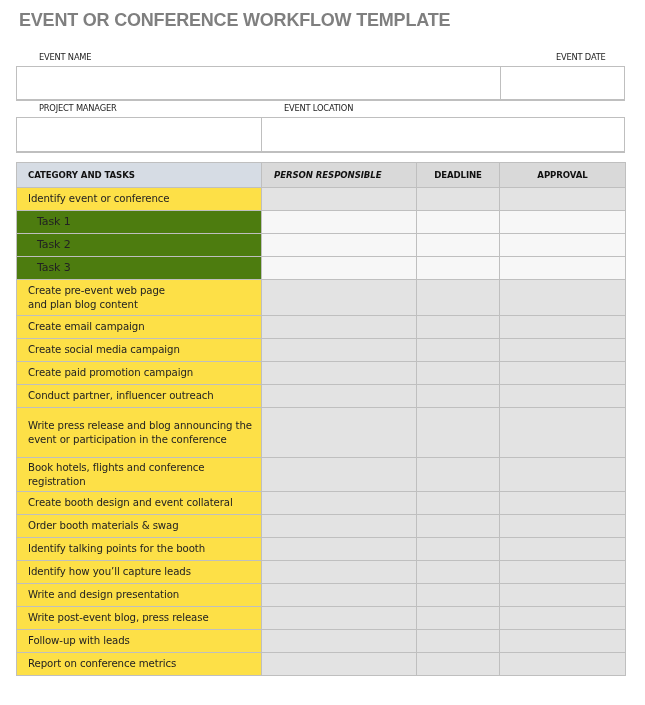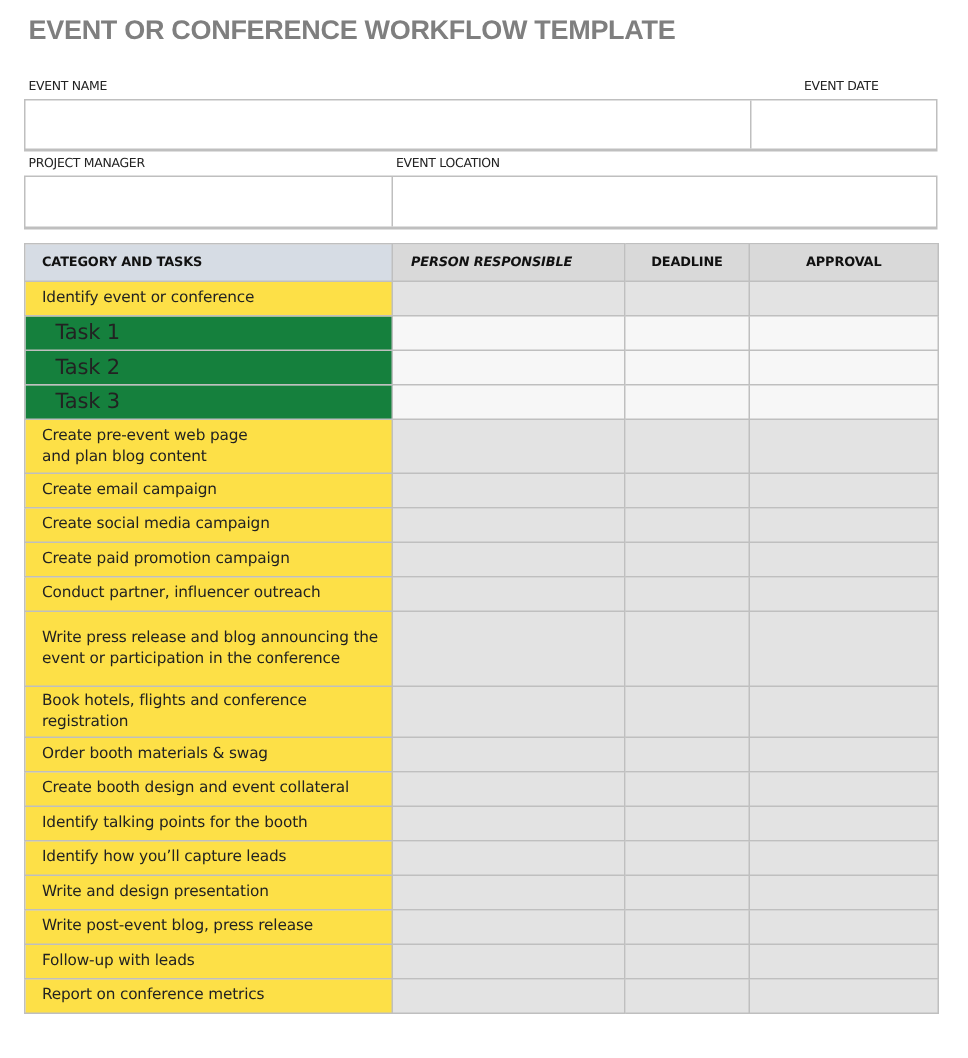--- a/index.html
+++ b/index.html
@@ -5,21 +5,21 @@
   * { box-sizing: border-box; margin: 0; padding: 0; }
   html, body { width: 645px; height: 705px; background: #ffffff; overflow: hidden; }
   body { position: relative; font-family: "DejaVu Sans", sans-serif; color: #222; }
   .title {
     position: absolute; left: 19px; top: 10px;
     font-family: "Liberation Sans", sans-serif; font-weight: bold;
     font-size: 18px; color: #7f7f7f; letter-spacing: -0.2px; white-space: nowrap;
   }
   .label {
     position: absolute; font-size: 8.3px; color: #222; letter-spacing: -0.2px;
-    font-family: "DejaVu Sans", sans-serif; white-space: nowrap;
+    font-family: "DejaVu Sans", sans-serif; white-space: nowrap; margin-left: 20px;
   }
   .box {
     position: absolute; border: 1px solid #bfbfbf; border-bottom: 2px solid #bfbfbf; background: #fff;
   }
   .box .divider { position: absolute; top: 0; bottom: 0; width: 1px; background: #bfbfbf; }
   .field { position: absolute; top: 0; bottom: 0; }
 
   table.tasks {
     position: absolute; left: 16px; top: 162px; width: 609px;
     border-collapse: collapse; table-layout: fixed;
@@ -29,21 +29,21 @@
     letter-spacing: -0.1px;
   }
   table.tasks th {
     height: 25px; font-size: 8.6px; font-weight: bold; color: #111;
     background: #d9d9d9;
   }
   table.tasks th.cat { background: #d6dce4; text-align: left; }
   table.tasks th.center { text-align: center; padding-left: 0; }
   table.tasks td.cat { background: #fde047; color: #222; line-height: 14px; }
   table.tasks td.cell { background: #e3e3e3; }
-  table.tasks tr.sub td.cat { background: #15803d; padding-left: 20px; font-size: 14px; }
+  table.tasks tr.sub td.cat { background: #4d7c0f; padding-left: 20px; font-size: 11px; }
   table.tasks tr.sub td.cell { background: #f7f7f7; }
   table.tasks td { height: 23px; }
   table.tasks tr.two td { height: 36px; }
   table.tasks tr.three td { height: 50px; }
   table.tasks tr.two2 td { height: 34px; }
 </style>
 </head>
 <body>
 
 <div class="title">EVENT OR CONFERENCE WORKFLOW TEMPLATE</div>
@@ -141,27 +141,27 @@
       <td class="cell"></td>
       <td class="cell"></td>
     </tr>
     <tr class="two2">
       <td class="cat">Book hotels, flights and conference registration</td>
       <td class="cell"></td>
       <td class="cell"></td>
       <td class="cell"></td>
     </tr>
     <tr>
+      <td class="cat">Create booth design and event collateral</td>
+      <td class="cell"></td>
+      <td class="cell"></td>
+      <td class="cell"></td>
+    </tr>
+    <tr>
       <td class="cat">Order booth materials &amp; swag</td>
-      <td class="cell"></td>
-      <td class="cell"></td>
-      <td class="cell"></td>
-    </tr>
-    <tr>
-      <td class="cat">Create booth design and event collateral</td>
       <td class="cell"></td>
       <td class="cell"></td>
       <td class="cell"></td>
     </tr>
     <tr>
       <td class="cat">Identify talking points for the booth</td>
       <td class="cell"></td>
       <td class="cell"></td>
       <td class="cell"></td>
     </tr>

